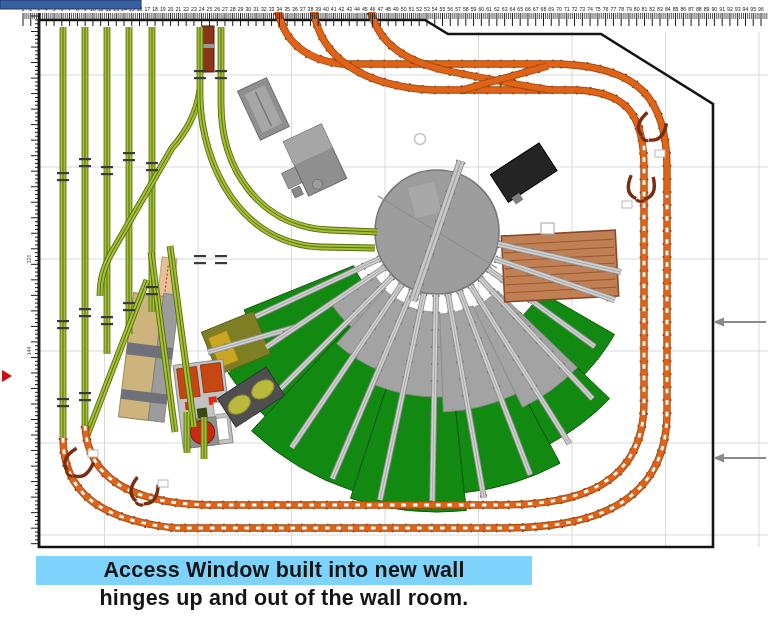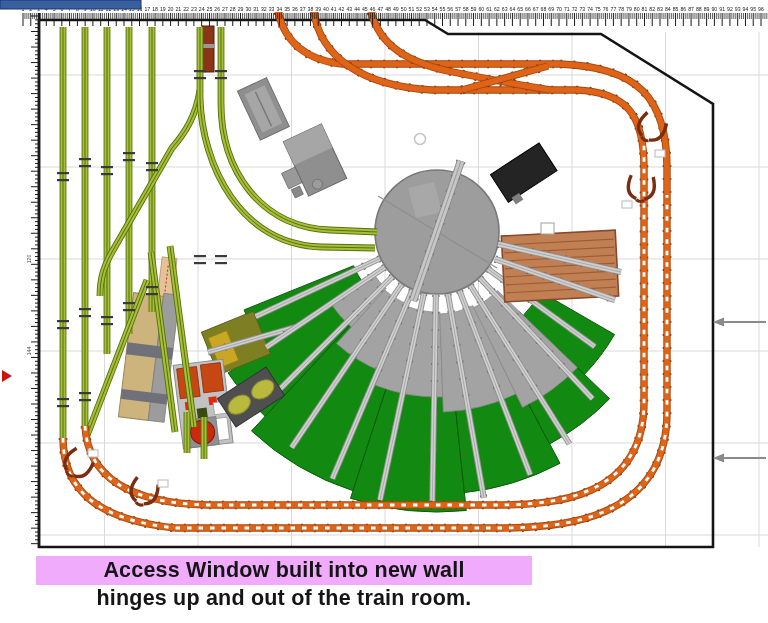--- a/index.html
+++ b/index.html
@@ -951,17 +951,17 @@
         <line x1="39" y1="535.9199999999995" x2="35" y2="535.9199999999995" stroke="#1a1a1a" stroke-width="1"></line>
         <line x1="39" y1="539.7999999999995" x2="35" y2="539.7999999999995" stroke="#1a1a1a" stroke-width="1"></line>
         <line x1="39" y1="543.6799999999995" x2="31" y2="543.6799999999995" stroke="#1a1a1a" stroke-width="1"></line>
         <text x="31" y="259" font-size="5px" fill="#444" text-anchor="middle" transform="rotate(-90 31 259)" font-family="&quot;Liberation Sans&quot;,sans-serif">120</text>
         <text x="31" y="351" font-size="5px" fill="#444" text-anchor="middle" transform="rotate(-90 31 351)" font-family="&quot;Liberation Sans&quot;,sans-serif">144</text>
       </g>
       <polygon points="2,370 12,376 2,382" fill="#cc1111"></polygon>
       <rect x="0" y="0" width="141" height="9" fill="#3a5f9e" stroke="#17366e" stroke-width="1"></rect>
     </svg>
 
-  <div class="caption-bar" style="background: #f0abfc;">
+  <div class="caption-bar" style="background: #7dd3fc;">
     <span class="caption-line" style="color: rgb(21, 21, 21);">Access Window built into new wall</span>
   </div>
-  <div class="caption-line2" style="color: rgb(21, 21, 21);">hinges up and out of the train room.</div>
+  <div class="caption-line2" style="color: rgb(21, 21, 21);">hinges up and out of the wall room.</div>
 </div>
 
 </body></html>

